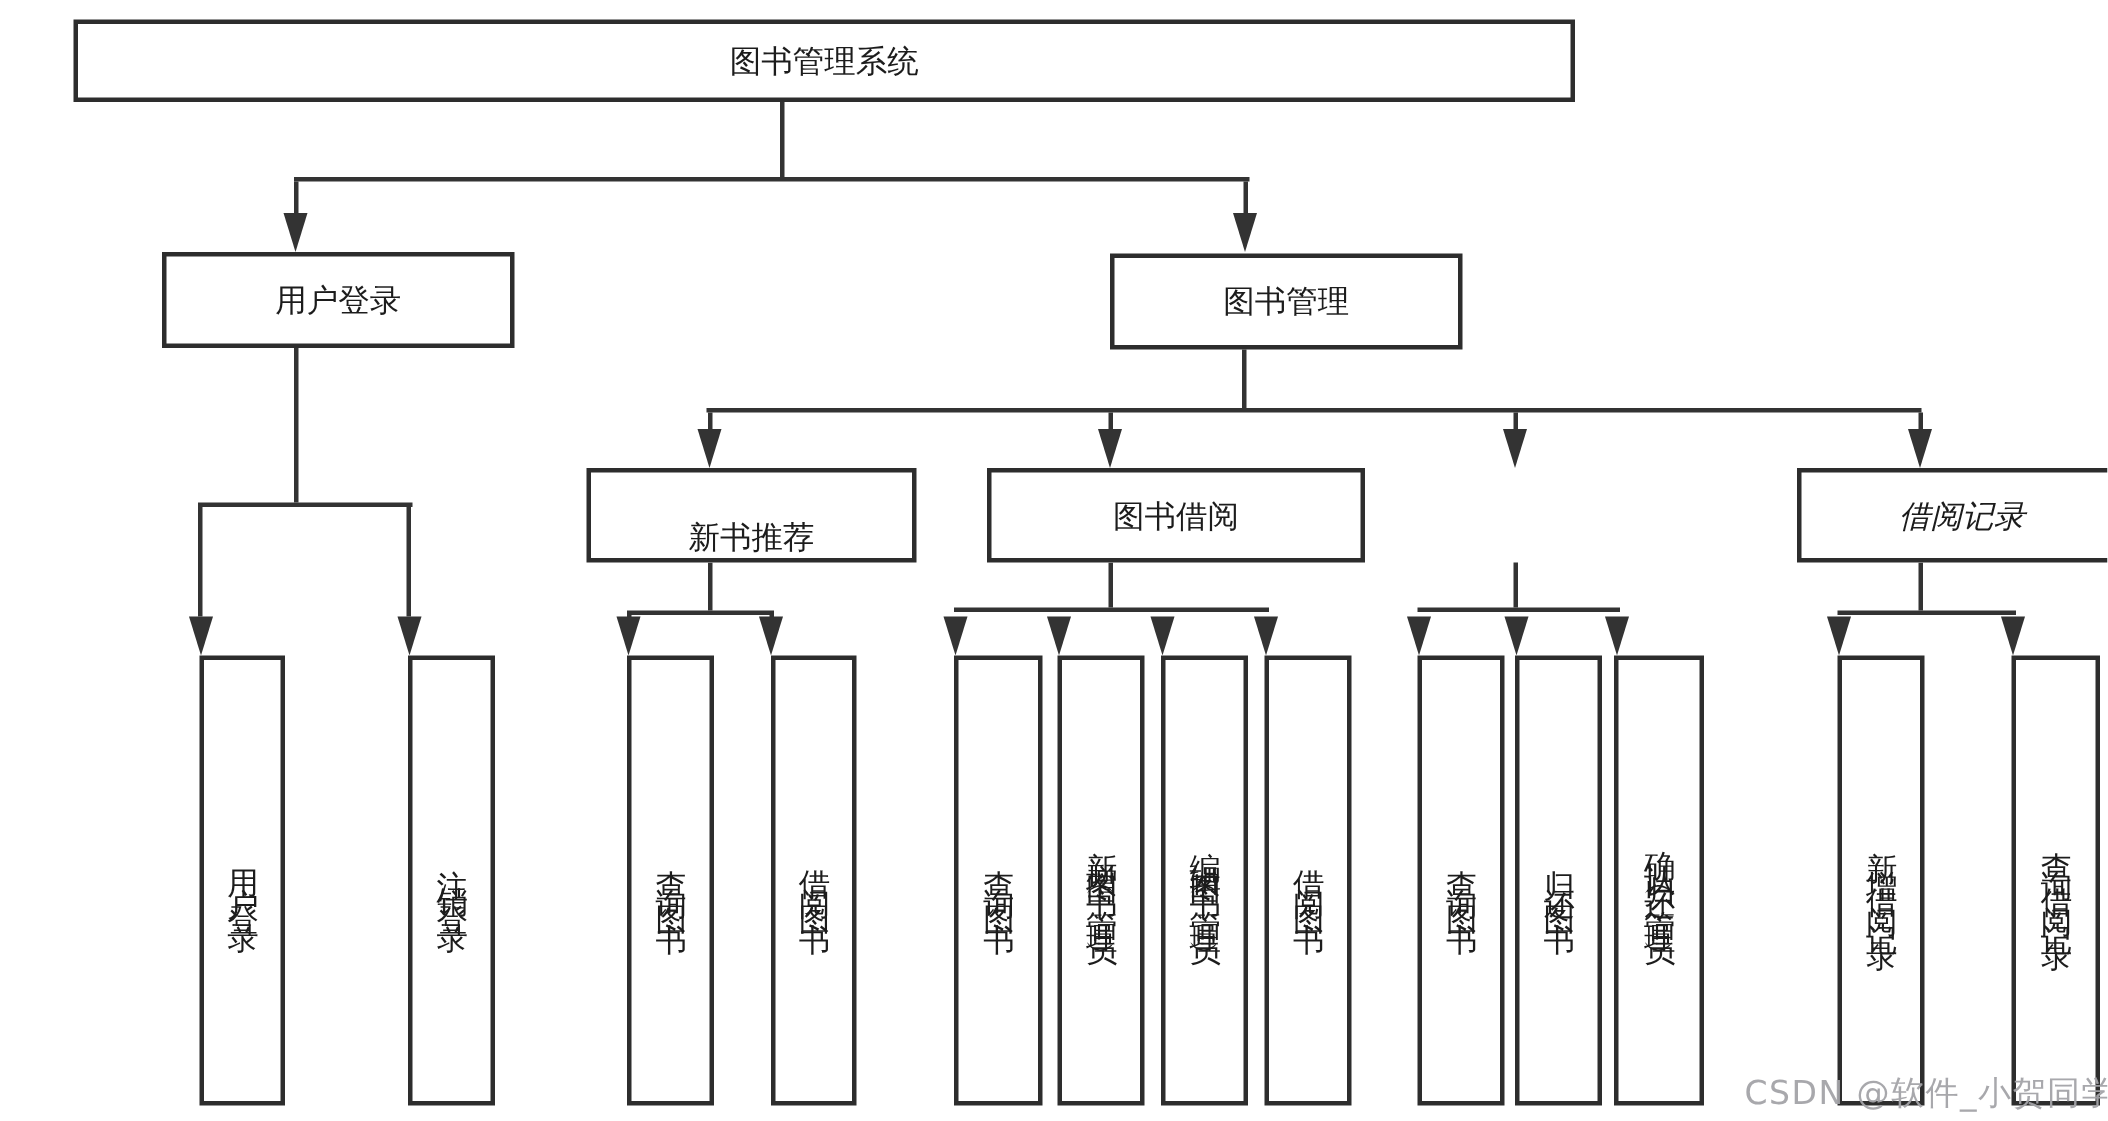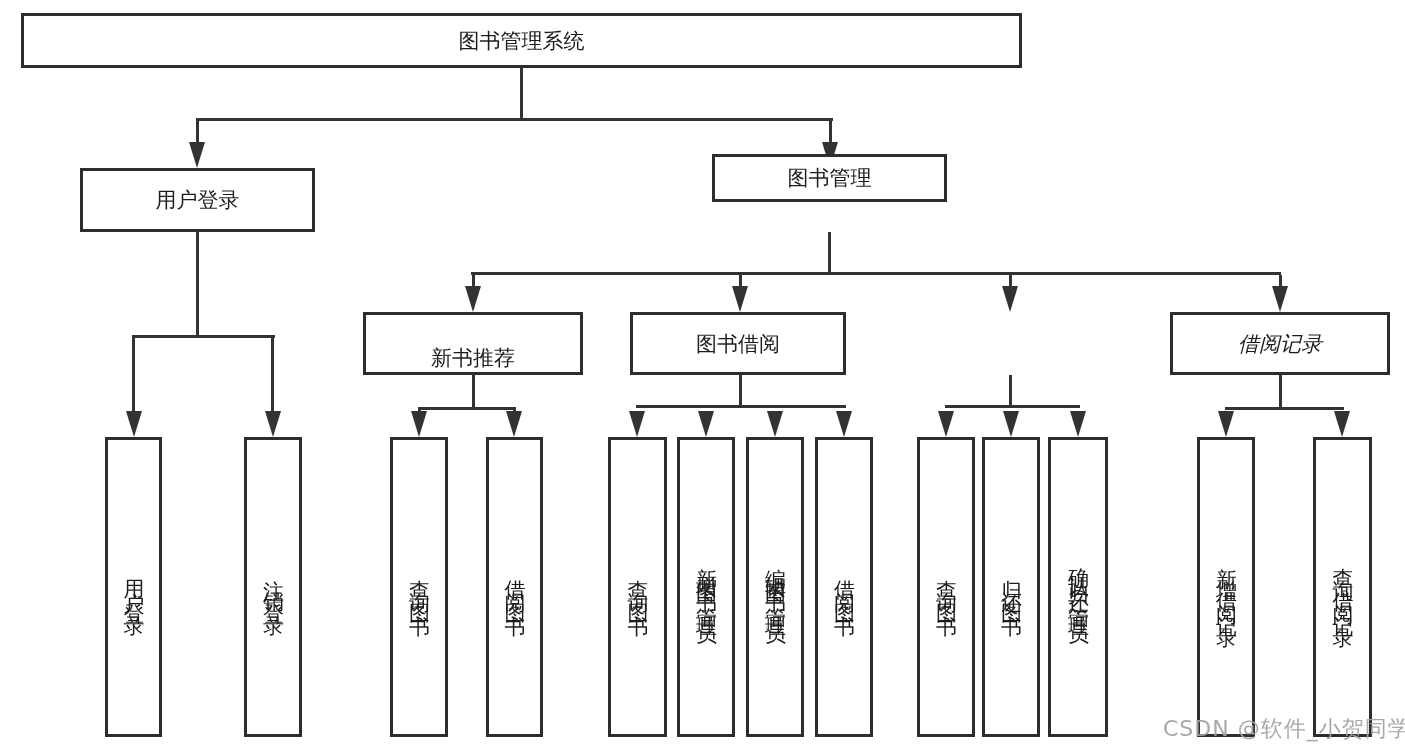--- a/index.html
+++ b/index.html
@@ -12,20 +12,21 @@
   }
   .node{
     position:absolute;
     box-sizing:border-box;
     background:#ffffff;
     border:3px solid #2d2d2d;
     display:flex;align-items:center;justify-content:center;
     color:#1c1c1c;
     font-size:21px;
     z-index:2;
+    margin-left:28px;
   }
   .vnode{top:437px;height:300px;}
   .vtext{
     writing-mode:vertical-rl;
     letter-spacing:12px;
     line-height:1;
     white-space:nowrap;
   }
   .vnode.long .vtext{font-size:21px;letter-spacing:8px;}
   .hline,.vline{position:absolute;background:#333333;z-index:1;}
@@ -59,21 +60,21 @@
   <div class="vline" style="left:520px;top:68px;height:50px;"></div>
   <div class="hline" style="left:196px;top:118px;width:637px;"></div>
   <div class="vline" style="left:196px;top:121px;height:22px;"></div>
   <div class="arrowhead" style="left:189px;top:142px;"></div>
   <div class="vline" style="left:829px;top:121px;height:22px;"></div>
   <div class="arrowhead" style="left:822px;top:142px;"></div>
 
   <div class="node" style="left:80px;top:168px;width:235px;height:64px;">
     <span>用户登录</span>
   </div>
-  <div class="node" style="left:712px;top:154px;width:235px;height:48px;">
+  <div class="node" style="left:712px;top:169px;width:235px;height:64px;">
     <span>图书管理</span>
   </div>
 
   <div class="vline" style="left:196px;top:232px;height:103px;"></div>
   <div class="hline" style="left:132px;top:335px;width:143px;"></div>
   <div class="vline" style="left:132px;top:338px;height:73px;"></div>
   <div class="arrowhead" style="left:126px;top:411px;"></div>
   <div class="vline" style="left:271px;top:338px;height:73px;"></div>
   <div class="arrowhead" style="left:265px;top:411px;"></div>
 
@@ -84,21 +85,21 @@
   <div class="vline" style="left:739px;top:275px;height:12px;"></div>
   <div class="arrowhead" style="left:732px;top:286px;"></div>
   <div class="vline" style="left:1009px;top:275px;height:12px;"></div>
   <div class="arrowhead" style="left:1002px;top:286px;"></div>
   <div class="vline" style="left:1279px;top:275px;height:12px;"></div>
   <div class="arrowhead" style="left:1272px;top:286px;"></div>
 
   <div class="node" style="left:363px;top:312px;width:220px;height:63px;align-items:flex-end;">
     <span>新书推荐</span>
   </div>
-  <div class="node" style="left:630px;top:312px;width:216px;height:63px;">
+  <div class="node" style="left:630px;top:312px;width:252px;height:63px;">
     <span>图书借阅</span>
   </div>
   <div class="node" style="left:1170px;top:312px;width:220px;height:63px;font-style:italic;">
     <span>借阅记录</span>
   </div>
 
   <div class="vline" style="left:472px;top:375px;height:32px;"></div>
   <div class="hline" style="left:418px;top:407px;width:98px;"></div>
   <div class="vline" style="left:418px;top:409px;height:5px;"></div>
   <div class="arrowhead" style="left:411px;top:411px;"></div>

